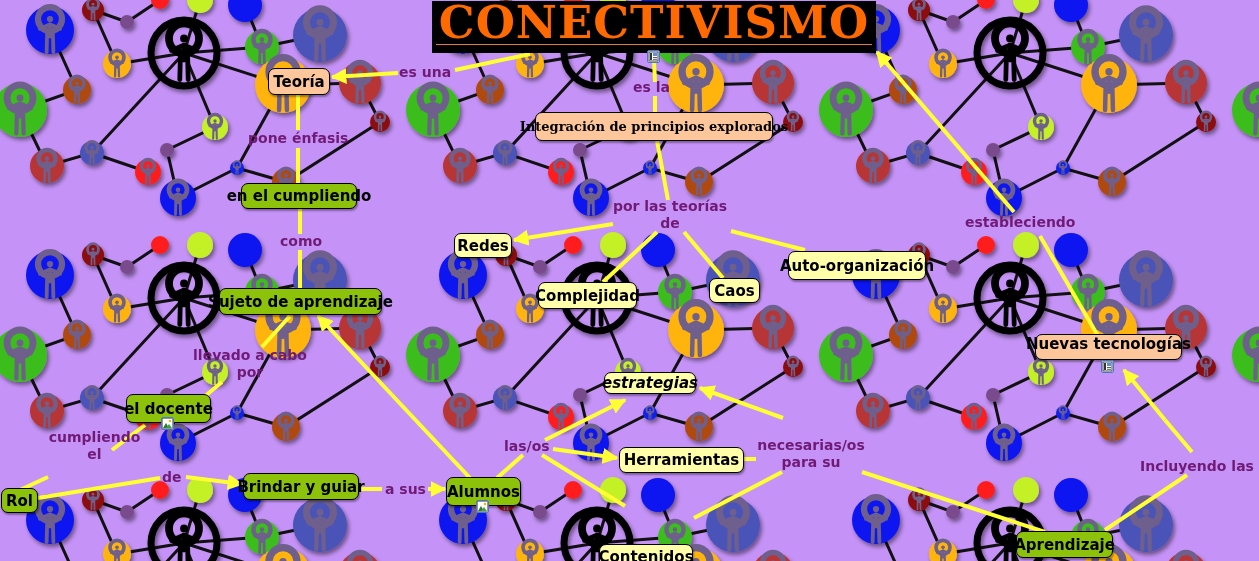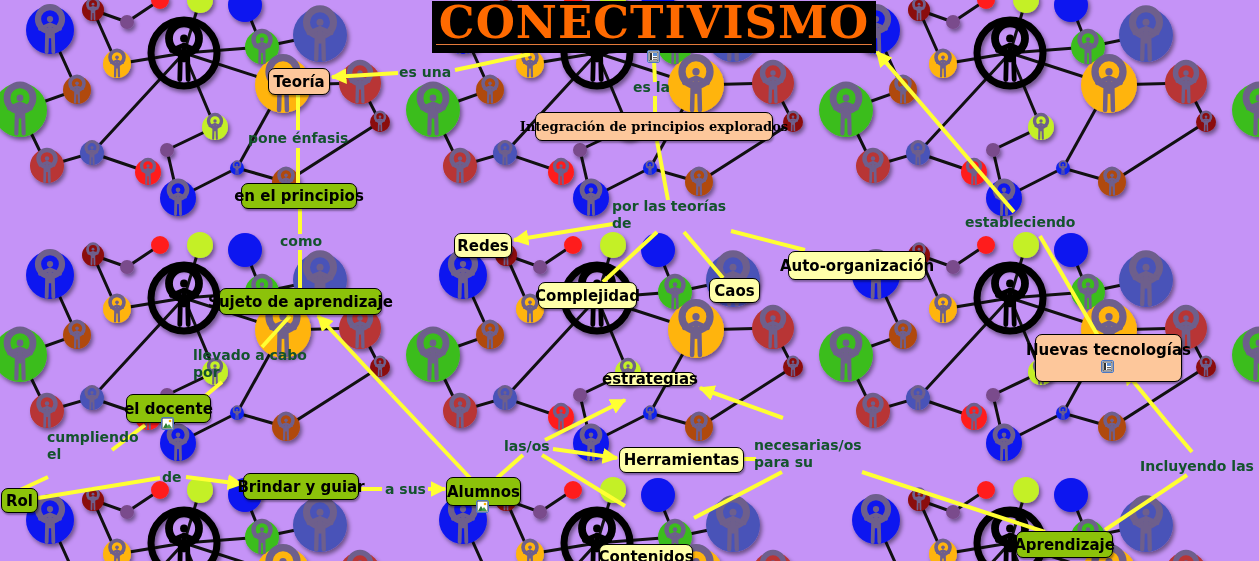--- a/index.html
+++ b/index.html
@@ -26,22 +26,22 @@
     border: 1.5px solid #000; border-radius: 7px;
     font-weight: bold; font-size: 15px; color: #000;
     display: flex; align-items: center; justify-content: center;
     white-space: nowrap; box-shadow: 1px 2px 2px rgba(0,0,0,0.35);
   }
   .peach { background: #fdc79b; }
   .yellow { background: #ffffaa; }
   .green { background: #8cc20a; }
   .serif { font-family: "DejaVu Serif", "Liberation Serif", serif; font-size: 13px; }
   .label {
-    position: absolute; font-weight: bold; font-size: 14px; color: #14532d;
-    text-align: left; line-height: 17px; white-space: nowrap;
+    position: absolute; font-weight: bold; font-size: 14px; color: #701a75;
+    text-align: center; line-height: 17px; white-space: nowrap;
   }
   .res-icon {
     position: absolute; width: 13px; height: 13px; box-sizing: border-box;
     border: 1px solid #4a77c4; background: #e8f0ff; border-radius: 2px;
   }
   .res-icon svg { width: 11px; height: 11px; display: block; }
 </style>
 </head>
 <body>
 
@@ -203,27 +203,27 @@
       <rect x="1" y="1" width="9" height="9" fill="#fff" stroke="#222" stroke-width="0.8"></rect>
       <rect x="2" y="2" width="2" height="7" fill="#333"></rect>
       <rect x="5" y="2" width="4" height="3" fill="#5b8fd6"></rect>
       <line x1="5" y1="6.5" x2="9" y2="6.5" stroke="#333" stroke-width="0.8"></line>
       <line x1="5" y1="8.3" x2="9" y2="8.3" stroke="#333" stroke-width="0.8"></line>
     </svg>
 </div>
 
 <div class="node peach" style="left:268px;top:68px;width:62px;height:27px;">Teoría</div>
 <div class="node peach serif" style="left:535px;top:112px;width:238px;height:29px;">Integración de principios explorados</div>
-<div class="node green" style="left:241px;top:183px;width:116px;height:26px;">en el principios</div>
+<div class="node green" style="left:241px;top:183px;width:116px;height:26px;">en el cumpliendo</div>
 <div class="node green" style="left:219px;top:288px;width:163px;height:27px;">Sujeto de aprendizaje</div>
 <div class="node yellow" style="left:454px;top:233px;width:58px;height:25px;">Redes</div>
 <div class="node yellow" style="left:538px;top:282px;width:99px;height:27px;">Complejidad</div>
 <div class="node yellow" style="left:709px;top:278px;width:51px;height:25px;">Caos</div>
 <div class="node yellow" style="left:788px;top:251px;width:138px;height:29px;">Auto-organización</div>
-<div class="node peach" style="left:1035px;top:334px;width:147px;height:48px;align-items:flex-start;padding-top:6px;">Nuevas tecnologías</div>
+<div class="node peach" style="left:1035px;top:334px;width:147px;height:26px;align-items:flex-start;">Nuevas tecnologías</div>
 <div class="res-icon" style="left:1101px;top:360px;">
   <svg viewBox="0 0 11 11">
       <rect x="1" y="1" width="9" height="9" fill="#fff" stroke="#222" stroke-width="0.8"></rect>
       <rect x="2" y="2" width="2" height="7" fill="#333"></rect>
       <rect x="5" y="2" width="4" height="3" fill="#5b8fd6"></rect>
       <line x1="5" y1="6.5" x2="9" y2="6.5" stroke="#333" stroke-width="0.8"></line>
       <line x1="5" y1="8.3" x2="9" y2="8.3" stroke="#333" stroke-width="0.8"></line>
     </svg>
 </div>
 <div class="node green" style="left:126px;top:394px;width:85px;height:29px;">el docente</div>
@@ -239,21 +239,21 @@
 <div class="node green" style="left:243px;top:473px;width:116px;height:27px;">Brindar y guiar</div>
 <div class="node green" style="left:446px;top:477px;width:75px;height:29px;">Alumnos</div>
 <div class="res-icon" style="left:476px;top:500px;">
   <svg viewBox="0 0 11 11">
       <rect x="0.5" y="0.5" width="10" height="10" fill="#fff" stroke="#555" stroke-width="0.6"></rect>
       <path d="M1,10 L4,5 L7,10 z" fill="#2e7d32"></path>
       <path d="M4,10 L7,6 L10,10 z" fill="#43a047"></path>
       <circle cx="8" cy="3" r="1.3" fill="#f5b400"></circle>
     </svg>
 </div>
-<div class="node yellow" style="left:604px;top:372px;width:92px;height:14px;">estrategias</div>
+<div class="node yellow" style="left:604px;top:372px;width:92px;height:22px;font-style:italic;">estrategias</div>
 <div class="node yellow" style="left:619px;top:447px;width:125px;height:26px;">Herramientas</div>
 <div class="node yellow" style="left:599px;top:507px;width:94px;height:26px;margin-top:37px;">Contenidos</div>
 <div class="node green" style="left:1016px;top:531px;width:97px;height:27px;">Aprendizaje</div>
 
 <div class="label" style="left:399px;top:64px;">es una</div>
 <div class="label" style="left:633px;top:79px;">es la</div>
 <div class="label" style="left:248px;top:130px;">pone énfasis</div>
 <div class="label" style="left:280px;top:233px;">como</div>
 <div class="label" style="left:612px;top:198px;width:116px;">
   <div>por las teorías</div>

